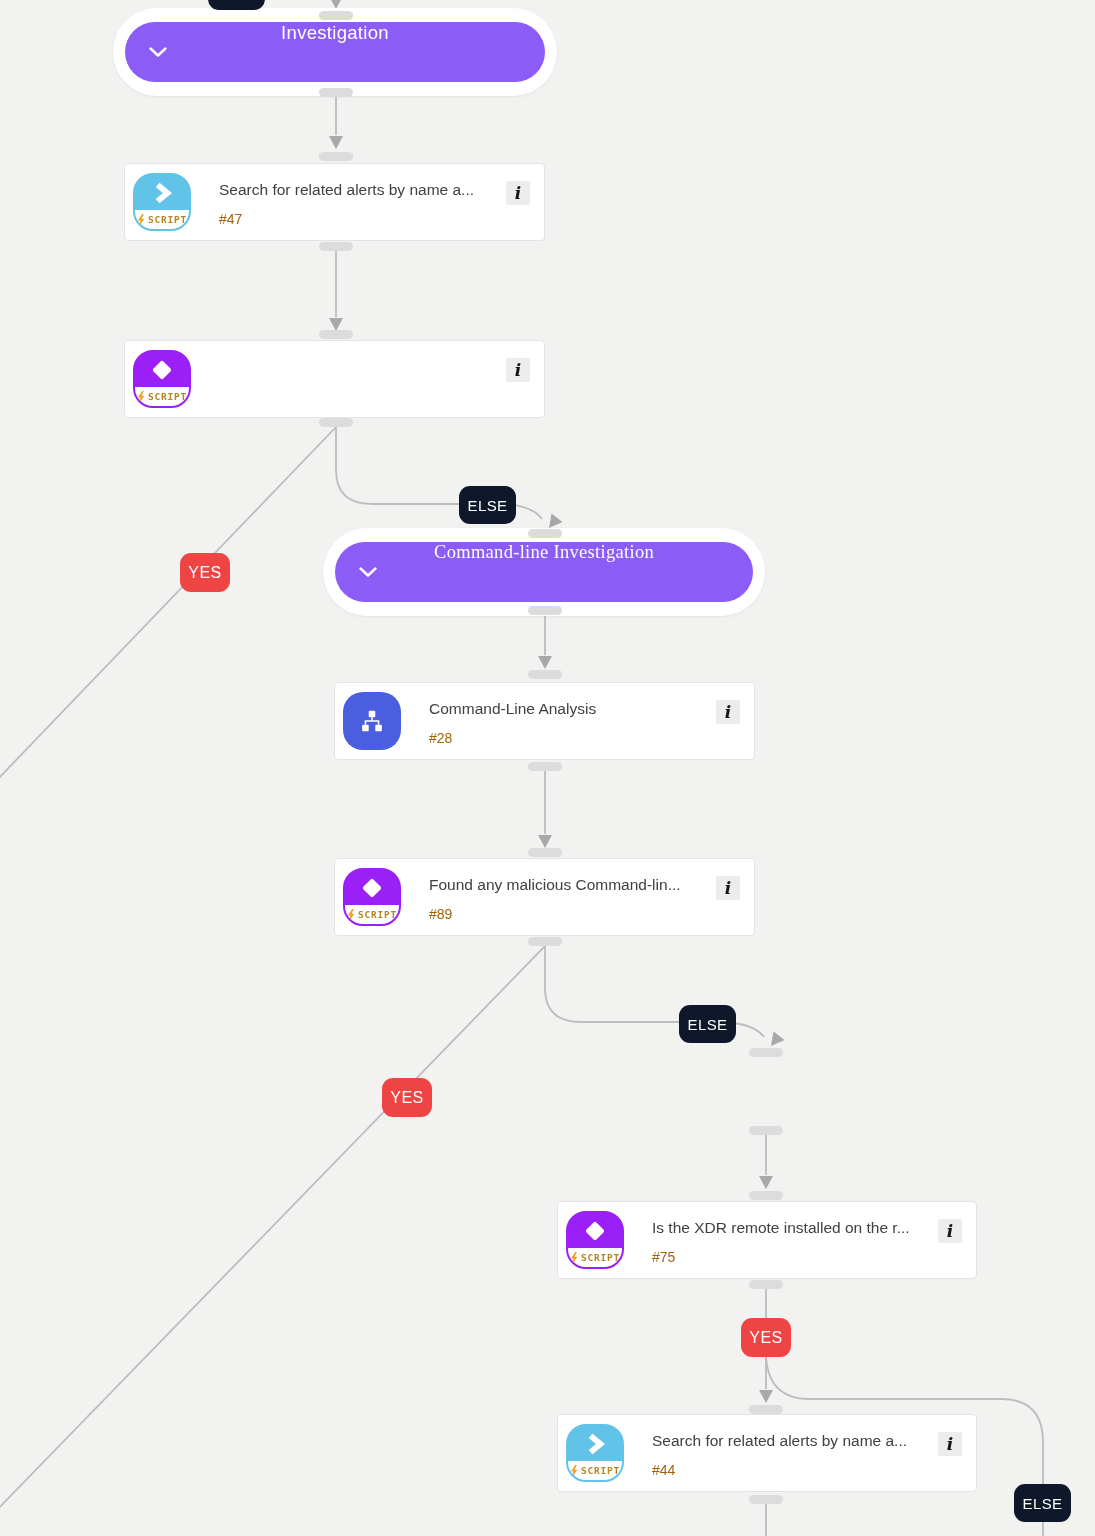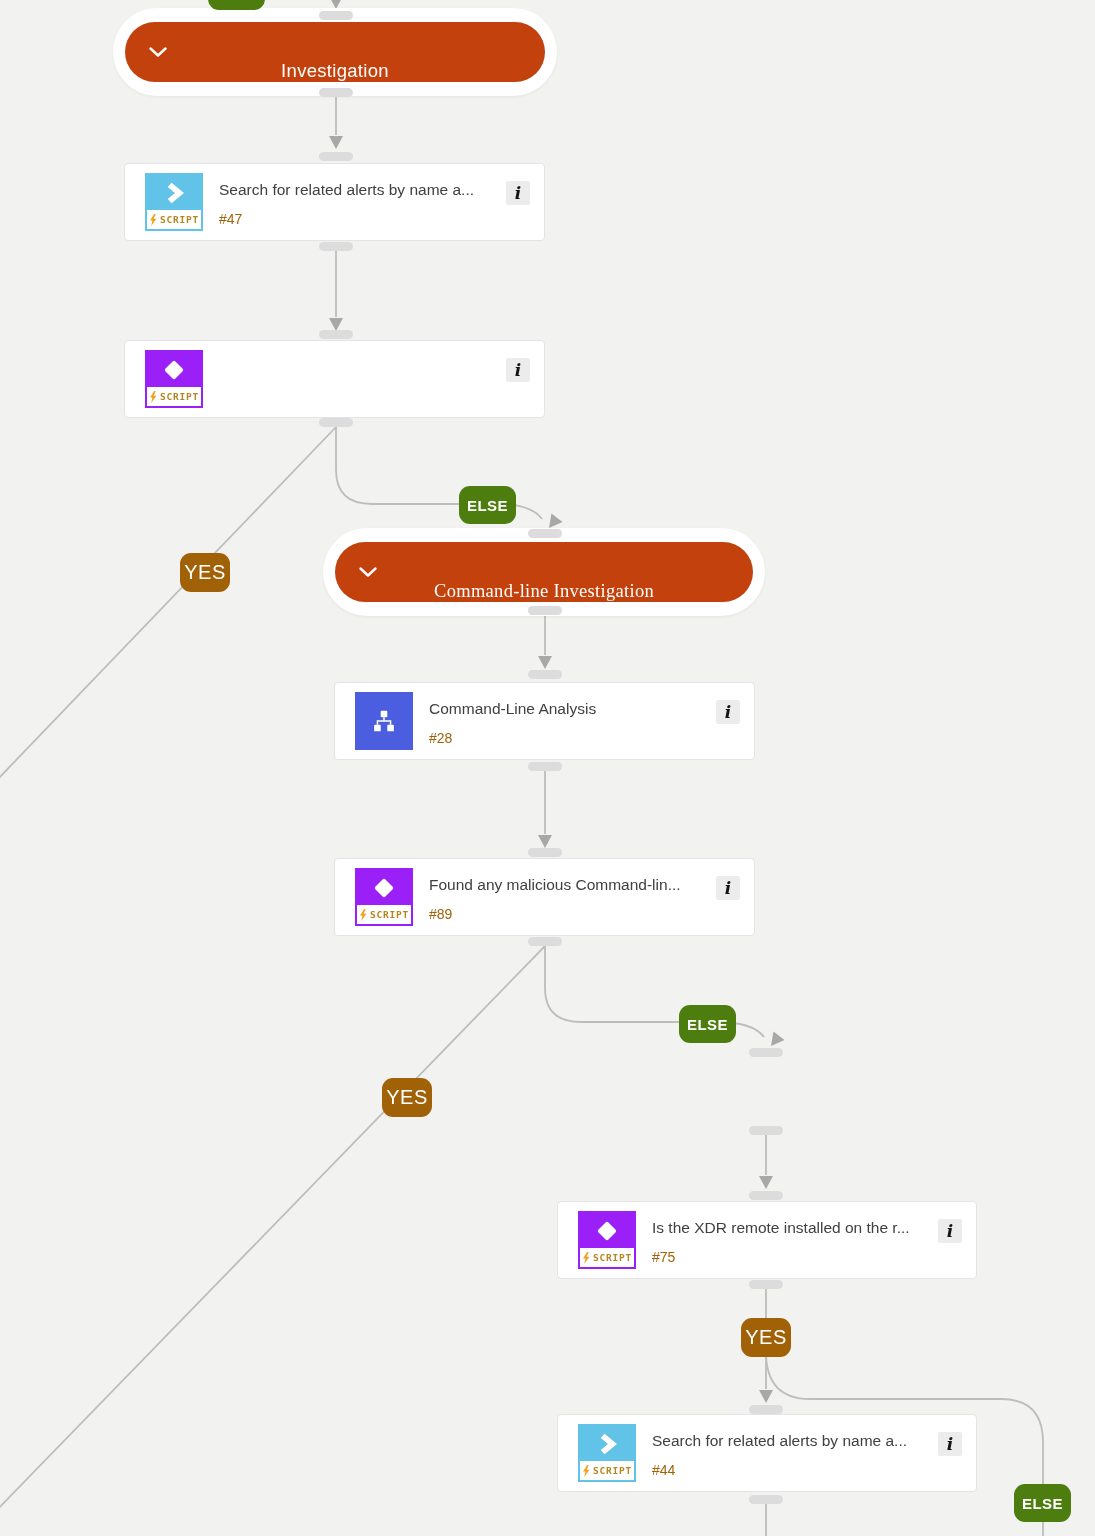--- a/index.html
+++ b/index.html
@@ -8,30 +8,30 @@
 
   
   .wires{position:absolute;left:0;top:0;z-index:1;}
 
   
   .handle{position:absolute;width:34px;height:9px;border-radius:4.5px;background:#dcdcdc;z-index:4;}
 
   
   .group{position:absolute;background:#ffffff;border-radius:44px;z-index:2;
          box-shadow:0 1px 3px rgba(0,0,0,0.06);}
-  .group-pill{position:absolute;inset:14px 12px;background:#c2410c;border-radius:30px;
-              display:flex;align-items:flex-end;justify-content:center;}
+  .group-pill{position:absolute;inset:14px 12px;background:#8b5cf6;border-radius:30px;
+              display:flex;align-items:flex-start;justify-content:center;}
   .group-pill .chev{position:absolute;left:24px;top:50%;transform:translateY(-50%);
                     width:20px;height:12px;display:flex;align-items:center;cursor:pointer;}
   .group-label{color:#ffffff;font-size:18.5px;letter-spacing:.3px;}
 
   
   .node{position:absolute;width:421px;height:78px;background:#ffffff;border:1px solid #e4e4e4;
         border-radius:4px;z-index:3;box-sizing:border-box;}
-  .node-icon{position:absolute;left:20px;top:9px;width:58px;height:58px;border-radius:0;
+  .node-icon{position:absolute;left:8px;top:9px;width:58px;height:58px;border-radius:20px;
              box-sizing:border-box;display:flex;flex-direction:column;overflow:hidden;}
   .icon-script{border:2px solid;}
   .icon-top{flex:1;display:flex;align-items:center;justify-content:center;}
   .icon-badge{height:19px;background:#ffffff;display:flex;align-items:center;justify-content:center;gap:3px;}
   .icon-badge .badge-txt{font-family:"DejaVu Sans Mono",monospace;font-size:9.5px;font-weight:700;
                          letter-spacing:.8px;color:#b5861f;}
   .icon-automation{background:#62c3e8;border-color:#62c3e8;}
   .icon-condition{background:#9b20f7;border-color:#9b20f7;}
   .icon-playbook{background:#4c5ee0;border-color:#4c5ee0;}
 
@@ -39,22 +39,22 @@
   .node-title{font-size:15.5px;color:#404040;white-space:nowrap;overflow:hidden;max-width:282px;}
   .node-number{margin-top:12px;font-size:14px;color:#a16207;}
   .info-btn{position:absolute;right:14px;top:17px;width:24px;height:24px;background:#ececec;
             border-radius:2px;display:flex;align-items:center;justify-content:center;cursor:pointer;}
   .info-btn span{font-family:"DejaVu Serif",serif;font-style:italic;font-weight:700;
                  font-size:17px;color:#141414;line-height:1;}
 
   
   .pill{position:absolute;display:flex;align-items:center;justify-content:center;
         border-radius:11px;color:#ffffff;z-index:5;}
-  .pill-else{width:57px;height:38px;background:#4d7c0f;font-size:15px;font-weight:700;letter-spacing:.4px;}
-  .pill-yes{width:50px;height:39px;background:#a16207;font-size:20px;letter-spacing:.5px;}
+  .pill-else{width:57px;height:38px;background:#0f172a;font-size:15px;font-weight:400;letter-spacing:.4px;}
+  .pill-yes{width:50px;height:39px;background:#ef4444;font-size:16px;letter-spacing:.5px;}
 </style>
 </head>
 <body>
 
 <div class="canvas">
 
   <svg class="wires" width="1095" height="1536" viewBox="0 0 1095 1536">
     <g stroke="#bdbdbd" stroke-width="1.8" fill="none">
 
       <path d="M336,-14 L336,-4"></path>

